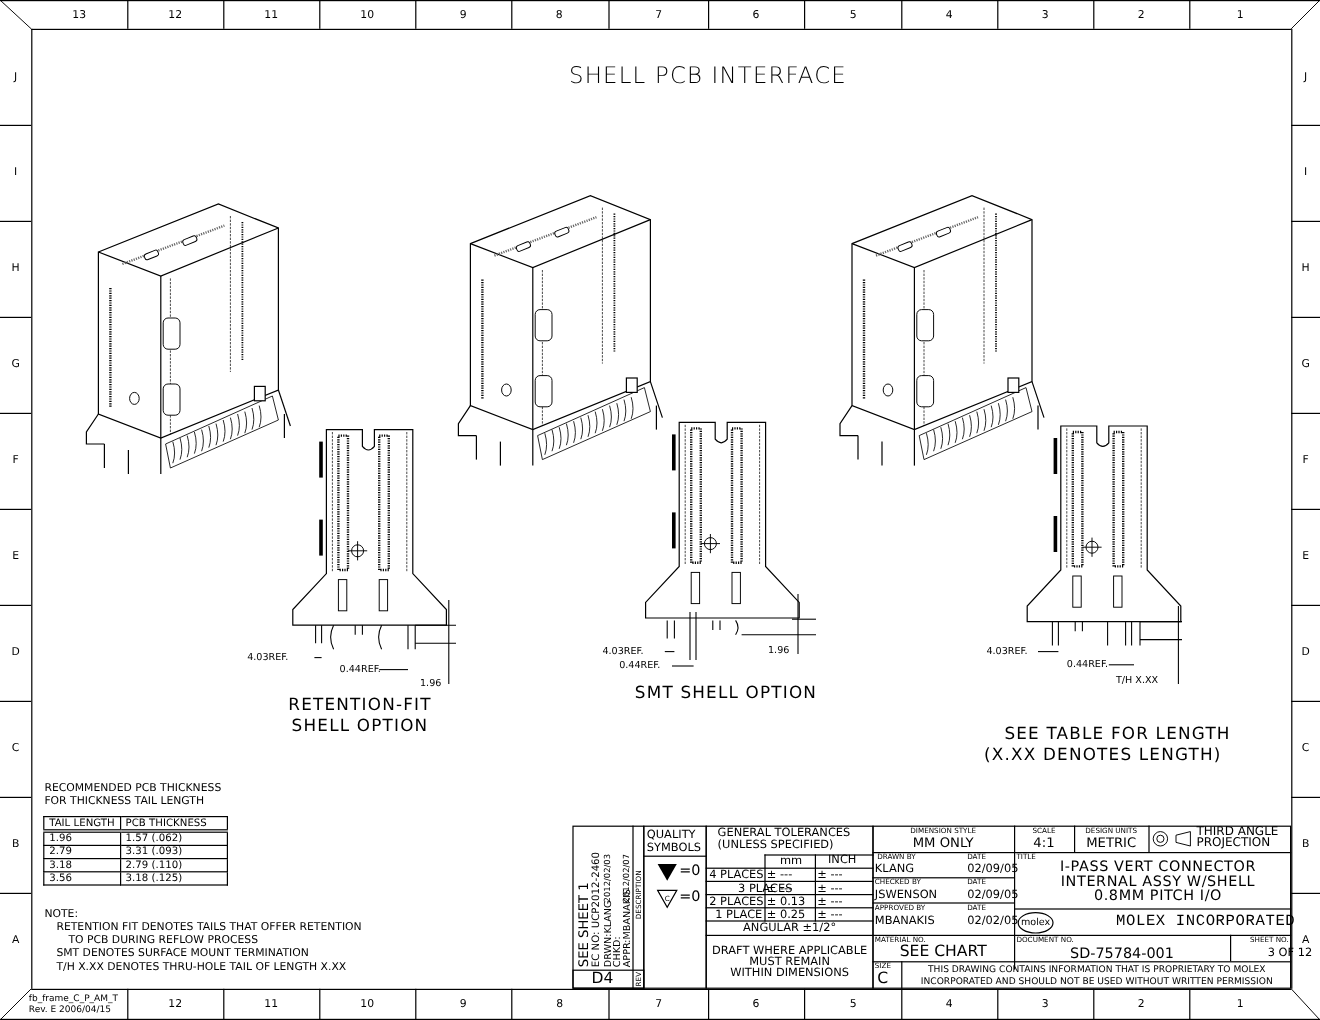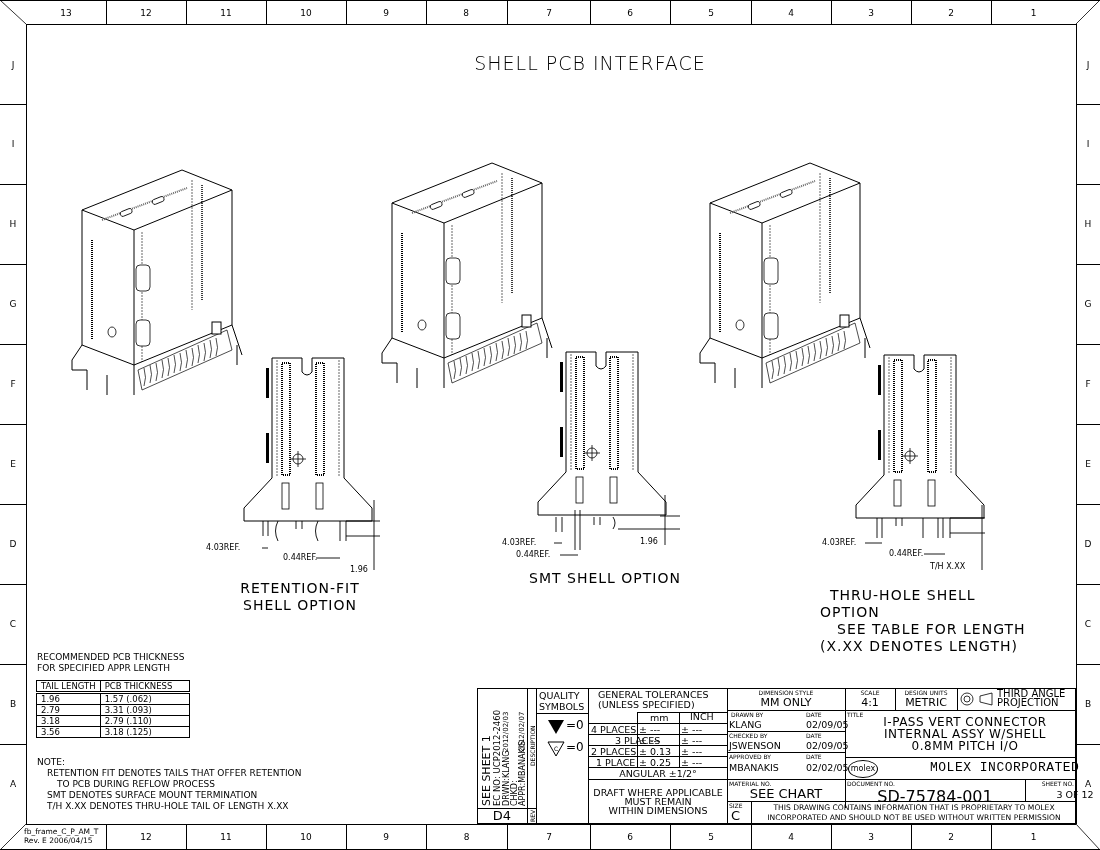--- a/index.html
+++ b/index.html
@@ -233,23 +233,23 @@
 <div class="caption" style="left:230px;top:580px;width:140px;"><span>RETENTION-FIT</span><br><span>SHELL OPTION</span></div>
 
 <div class="dim" style="left:502px;top:538px;">4.03REF.</div>
 <div class="dim" style="left:516px;top:550px;">0.44REF.</div>
 <div class="dim" style="left:640px;top:537px;">1.96</div>
 <div class="caption" style="left:520px;top:570px;width:170px;">SMT SHELL OPTION</div>
 
 <div class="dim" style="left:822px;top:538px;">4.03REF.</div>
 <div class="dim" style="left:889px;top:549px;">0.44REF.</div>
 <div class="dim" style="left:930px;top:562px;">T/H X.XX</div>
-<div class="caption" style="left:820px;top:587px;width:220px;text-align:left;"><span style="padding-left:10px">THRU-HOLE SHELL OPTION</span><br><span style="padding-left:17px">SEE TABLE FOR LENGTH</span><br><span>(X.XX DENOTES LENGTH)</span></div>
-
-<div class="note" style="left:37px;top:652px;"><span>RECOMMENDED PCB THICKNESS</span><br><span>FOR SPECIFIED APPR LENGTH</span></div>
+<div class="caption" style="left:820px;top:587px;width:220px;text-align:left;"><br><span style="padding-left:17px">SEE TABLE FOR LENGTH</span><br><span>(X.XX DENOTES LENGTH)</span></div>
+
+<div class="note" style="left:37px;top:652px;"><span>RECOMMENDED PCB THICKNESS</span><br><span>FOR THICKNESS TAIL LENGTH</span></div>
 <table class="pcb">
   <tbody>
       <tr>
         <th>TAIL LENGTH</th>
         <th style="width:80px">PCB THICKNESS</th>
       </tr>
   <tr>
         <td>1.96</td>
         <td>1.57 (.062)</td>
       </tr>
@@ -367,21 +367,21 @@
 
 <div class="abs t-small" style="left:847px;top:711px;">TITLE</div>
 <div class="abs" style="left:855px;top:716px;width:220px;text-align:center;font-size:12px;line-height:12px;letter-spacing:0.5px;"><span>I-PASS VERT CONNECTOR</span><br><span>INTERNAL ASSY W/SHELL</span><br><span>0.8MM PITCH I/O</span></div>
 <div class="frame-line" style="left:845px;top:757px;width:231px;height:1px;"></div>
 <div class="abs" style="left:848px;top:760px;width:28px;height:16px;border:1px solid #000;border-radius:50%;font-size:8px;text-align:center;line-height:16px;">molex</div>
 <div class="abs" style="left:930px;top:760px;font-size:13px;letter-spacing:0.5px;font-family:Liberation Mono, monospace;">MOLEX INCORPORATED</div>
 
 <div class="abs t-small" style="left:729px;top:780px;">MATERIAL NO.</div>
 <div class="abs t-big" style="left:727px;top:786px;width:118px;text-align:center;">SEE CHART</div>
 <div class="abs t-small" style="left:847px;top:780px;">DOCUMENT NO.</div>
-<div class="abs" style="left:845px;top:787px;width:180px;text-align:center;font-size:16px;">SD-75784-001</div>
+<div class="abs" style="left:845px;top:787px;width:180px;text-align:center;font-size:12px;">SD-75784-001</div>
 <div class="frame-line" style="left:1025px;top:779px;width:1px;height:22px;"></div>
 <div class="abs t-small" style="left:1028px;top:780px;width:46px;text-align:right;">SHEET NO.</div>
 <div class="abs t-med" style="left:1028px;top:789px;width:46px;text-align:center;margin-left:24px;">3 OF 12</div>
 <div class="frame-line" style="left:727px;top:801px;width:349px;height:1px;"></div>
 <div class="frame-line" style="left:751px;top:801px;width:1px;height:23px;"></div>
 <div class="abs t-small" style="left:729px;top:802px;">SIZE</div>
 <div class="abs" style="left:731px;top:808px;font-size:13px;">C</div>
 <div class="abs" style="left:753px;top:803px;width:322px;text-align:center;font-size:7.6px;line-height:10px;"><span>THIS DRAWING CONTAINS INFORMATION THAT IS PROPRIETARY TO MOLEX</span><br><span>INCORPORATED AND SHOULD NOT BE USED WITHOUT WRITTEN PERMISSION</span></div>
 
 </body></html>

